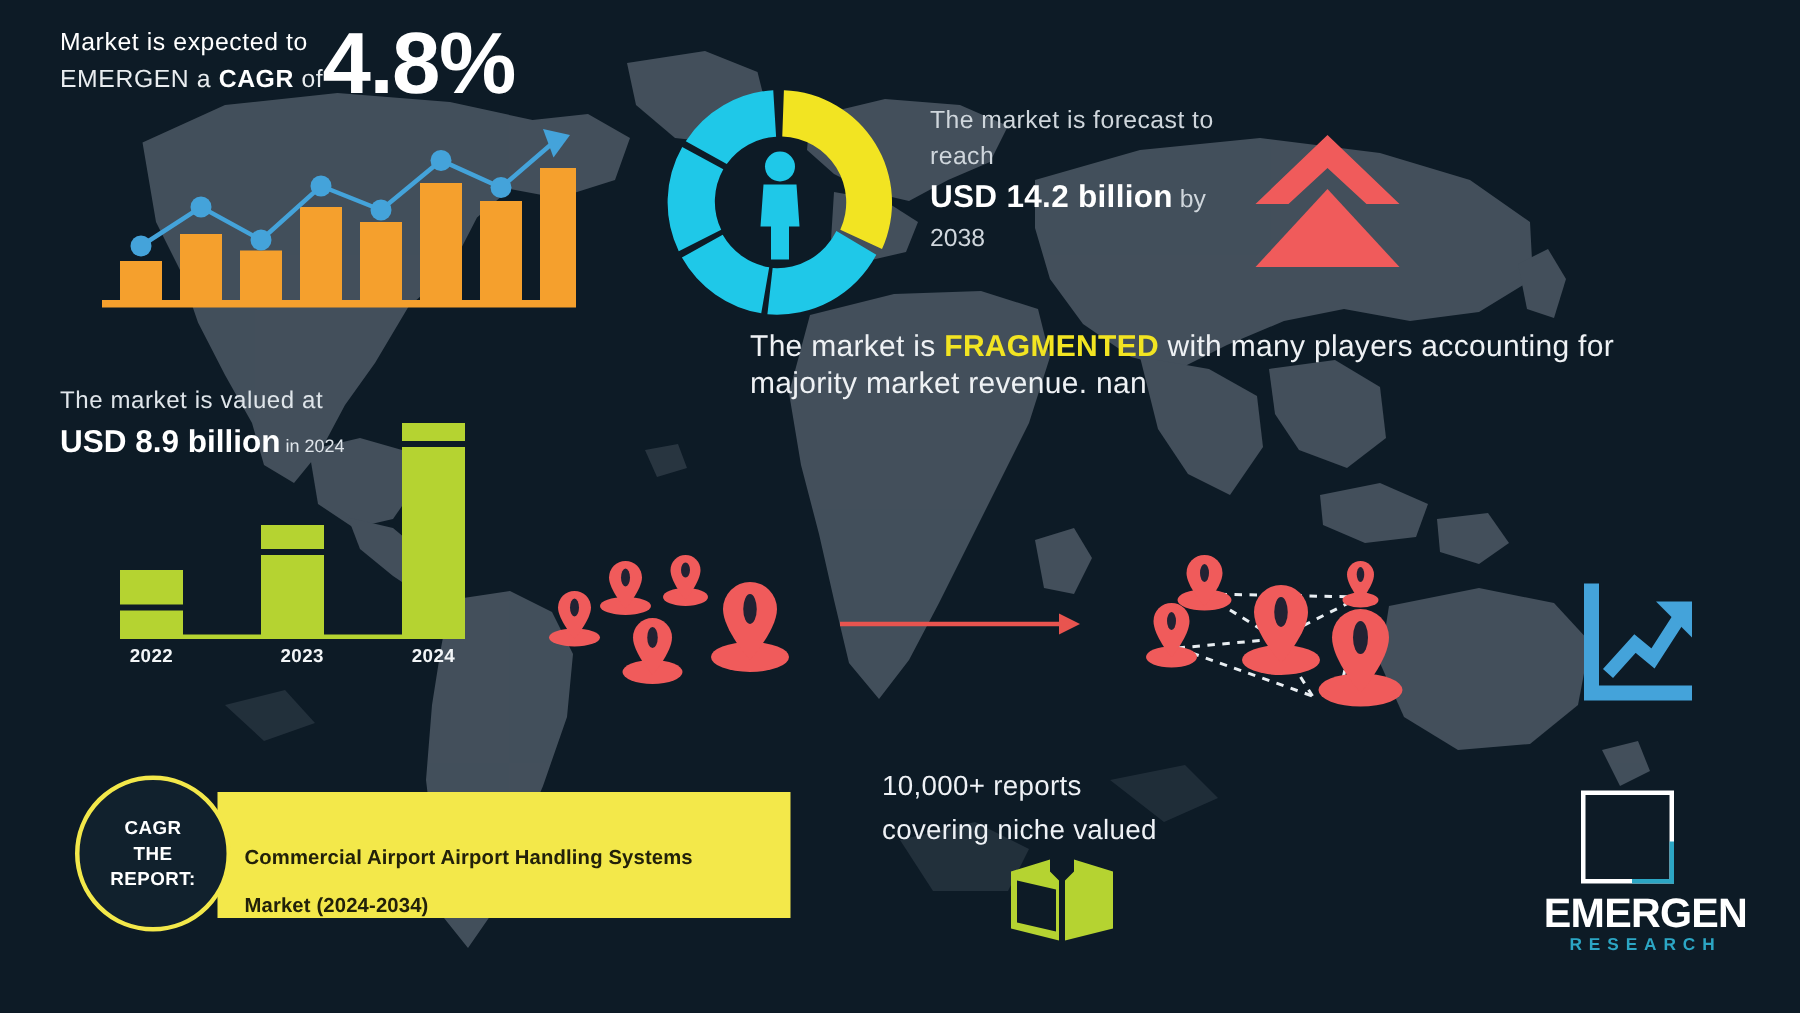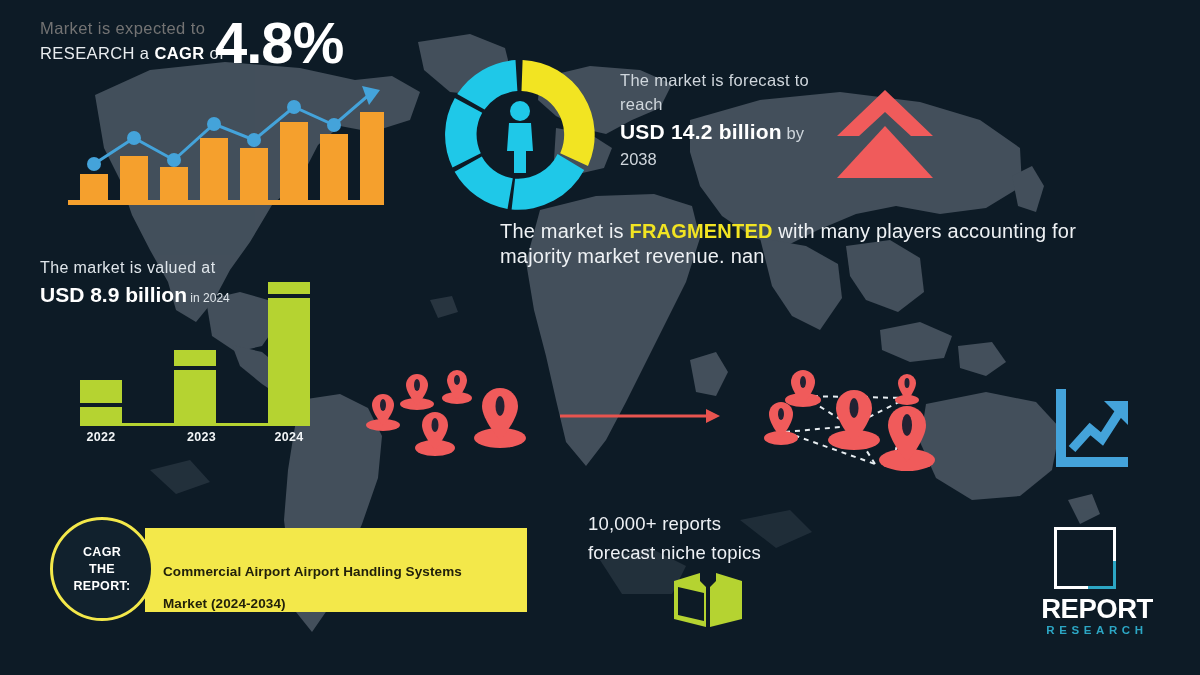--- a/index.html
+++ b/index.html
@@ -6,21 +6,21 @@
   body{font-family:"Liberation Sans",sans-serif;}
   #root{
     position:relative;width:1200px;height:675px;overflow:hidden;
     background:#0d1b26;
   }
   .map{position:absolute;inset:0;width:1200px;height:675px;}
   .layer{position:absolute;}
 
   
   #headline{left:40px;top:16px;width:330px;}
-  #headline .l1{color:#737373;font-size:16.5px;letter-spacing:.4px;line-height:25px;}
+  #headline .l1{color:#ffffff;font-size:16.5px;letter-spacing:.4px;line-height:25px;}
   #headline .l2{color:#e9edf0;font-size:16.5px;letter-spacing:.4px;line-height:25px;}
   #headline .l2 b{font-weight:700;color:#ffffff;}
   #cagr{left:215px;top:14px;color:#ffffff;font-size:58px;font-weight:700;letter-spacing:-1px;line-height:58px;}
 
   
   #orangechart{left:64px;top:78px;width:320px;height:130px;}
 
   
   #donut{left:440px;top:55px;width:160px;height:160px;}
 
@@ -113,21 +113,21 @@
       <path d="M430,300 L452,296 L458,312 L438,318 Z" opacity="0.5"></path>
       <path d="M470,560 L498,552 L508,572 L482,580 Z" opacity="0.45"></path>
       <path d="M150,470 L190,460 L210,482 L176,494 Z" opacity="0.4"></path>
       <path d="M600,560 L650,548 L686,566 L672,594 L622,594 Z" opacity="0.4"></path>
       <path d="M740,520 L790,510 L812,532 L776,548 Z" opacity="0.35"></path>
     </g>
   </svg>
 
   <div class="layer" id="headline">
     <div class="l1">Market is expected to</div>
-    <div class="l2"><span>RESEARCH a </span><b>CAGR</b><span> of</span></div>
+    <div class="l2"><span>EMERGEN a </span><b>CAGR</b><span> of</span></div>
   </div>
   <div class="layer" id="cagr">4.8%</div>
 
   <svg class="layer" id="orangechart" viewBox="0 0 320 130">
     <g fill="#f5a02d">
       <rect x="16" y="96" width="28" height="26"></rect>
       <rect x="56" y="78" width="28" height="44"></rect>
       <rect x="96" y="89" width="28" height="33"></rect>
       <rect x="136" y="60" width="28" height="62"></rect>
       <rect x="176" y="70" width="28" height="52"></rect>
@@ -274,29 +274,29 @@
   <div class="layer" id="circle">
     <div id="circletext">
       <span>CAGR</span>
       <span>THE</span>
       <span>REPORT:</span>
     </div>
   </div>
 
   <div class="layer" id="reports">
     <div>10,000+ reports</div>
-    <div>forecast niche topics</div>
+    <div>covering niche valued</div>
   </div>
   <svg class="layer" id="bookicon" viewBox="0 0 72 62">
     <path d="M2,14 L28,6 L28,14 L34,20 L34,60 L2,52 Z" fill="#b5d331"></path>
     <path d="M70,14 L44,6 L44,14 L38,20 L38,60 L70,52 Z" fill="#b5d331"></path>
     <path d="M6,20 L32,26 L32,54 L6,48 Z" fill="#0d1b26"></path>
   </svg>
 
   <div class="layer" id="logo">
     <div id="logosq">
         <div class="corner"></div>
       </div>
-    <div id="logoname">REPORT</div>
+    <div id="logoname">EMERGEN</div>
     <div id="logosub">RESEARCH</div>
   </div>
 
 </div>
 
 </body></html>

